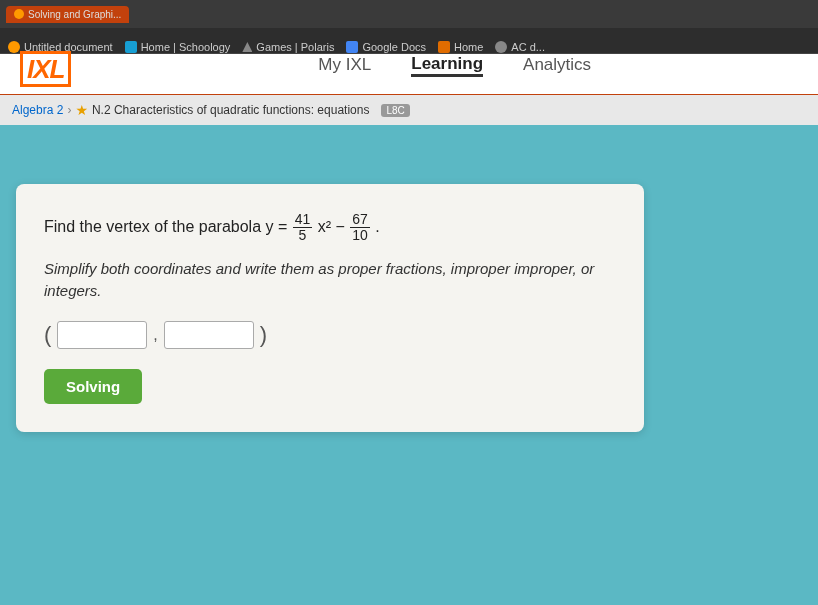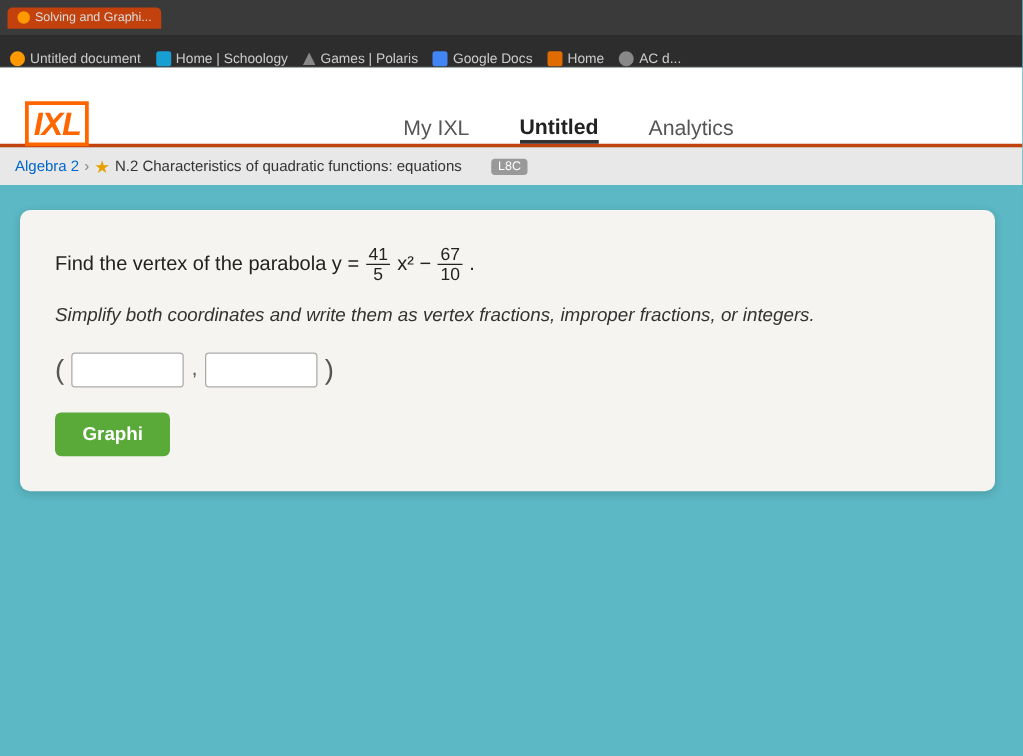--- a/index.html
+++ b/index.html
@@ -61,26 +61,26 @@
     }
     .bookmark-icon {
       width: 12px;
       height: 12px;
       border-radius: 50%;
       display: inline-block;
     }
 
     
     .top-nav {
-      height: 64px;
+      height: 41px;
       background: #fff;
       display: flex;
-      align-items: flex-end;
+      align-items: flex-start;
       padding: 0 20px;
-      border-bottom: 3px solid #c2410c;
+      border-bottom: 1px solid #c2410c;
     }
     .ixl-logo {
       font-size: 26px;
       font-weight: 900;
       color: #ff6600;
       font-style: italic;
       margin-right: 40px;
       letter-spacing: -1px;
     }
     .logo-border {
@@ -134,41 +134,42 @@
     .breadcrumb-current {
       color: #333;
       font-weight: 500;
     }
     .badge-l8c {
       background: #999;
       color: #fff;
       border-radius: 3px;
       padding: 1px 5px;
       font-size: 10px;
-      margin-left: 20px;
+      margin-left: 8px;
     }
 
     
     .main-content {
       background: #5bb8c4;
       padding: 20px 16px;
       height: calc(605px - 28px - 26px - 52px - 30px);
       display: flex;
       justify-content: flex-start;
       align-items: flex-start;
     }
 
     
     .problem-card {
       background: #f5f4f0;
       border-radius: 8px;
       padding: 28px 32px 28px 28px;
-      width: 780px;
+      width: 628px;
       min-height: 220px;
       box-shadow: 0 2px 8px rgba(0,0,0,0.15);
+      margin-top: 39px;
     }
 
     .problem-text {
       font-size: 16px;
       color: #222;
       margin-bottom: 14px;
       line-height: 1.5;
     }
 
     .fraction {
@@ -276,21 +277,21 @@
     <span>AC d...</span>
   </div>
 </div>
 
 <div class="top-nav">
   <div class="ixl-logo">
     <span class="logo-border">IXL</span>
   </div>
   <div class="nav-links">
     <span class="nav-link">My IXL</span>
-    <span class="nav-link active">Untitled</span>
+    <span class="nav-link active">Learning</span>
     <span class="nav-link">Analytics</span>
   </div>
 </div>
 
 <div class="breadcrumb-bar">
   <span class="breadcrumb-link">Algebra 2</span>
   <span class="breadcrumb-sep">›</span>
   <span class="breadcrumb-star">★</span>
   <span class="breadcrumb-current">N.2 Characteristics of quadratic functions: equations</span>
   <span class="badge-l8c">L8C</span>
@@ -310,28 +311,28 @@
       <span>x²</span>
       <span> − </span>
       <span class="fraction">
         <span class="numerator">67</span>
         <span class="denominator">10</span>
       </span>
       <span>.</span>
     </div>
 
     
-    <div class="instruction-text">Simplify both coordinates and write them as vertex fractions, improper fractions, or integers.</div>
+    <div class="instruction-text">Simplify both coordinates and write them as proper fractions, improper improper, or integers.</div>
 
     
     <div class="answer-row">
       <span class="answer-paren">(</span>
       <input class="answer-input" type="text" placeholder="" style="">
       <span class="answer-comma">,</span>
       <input class="answer-input" type="text" placeholder="" style="">
       <span class="answer-paren">)</span>
     </div>
 
     
-    <button class="submit-btn">Graphi</button>
+    <button class="submit-btn">Solving</button>
 
   </div>
 </div>
 
 </body></html>

